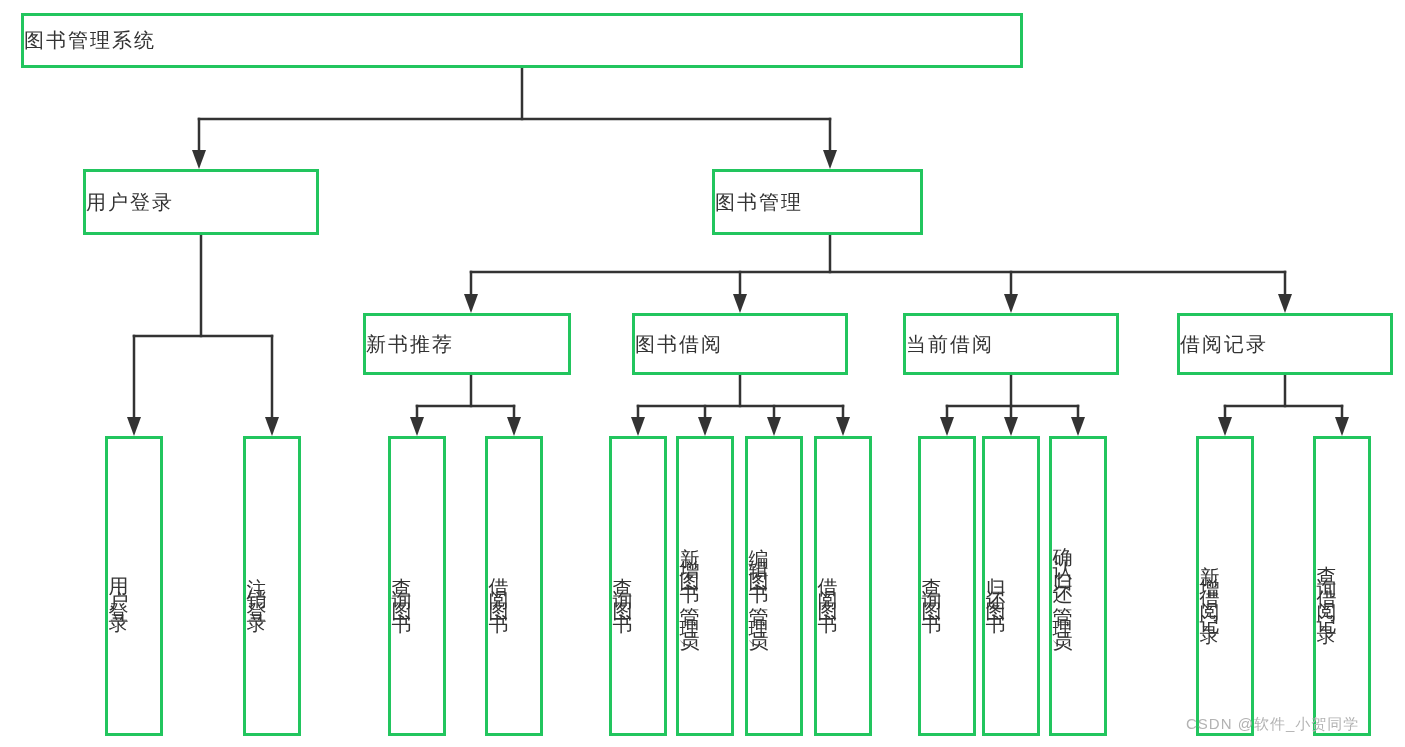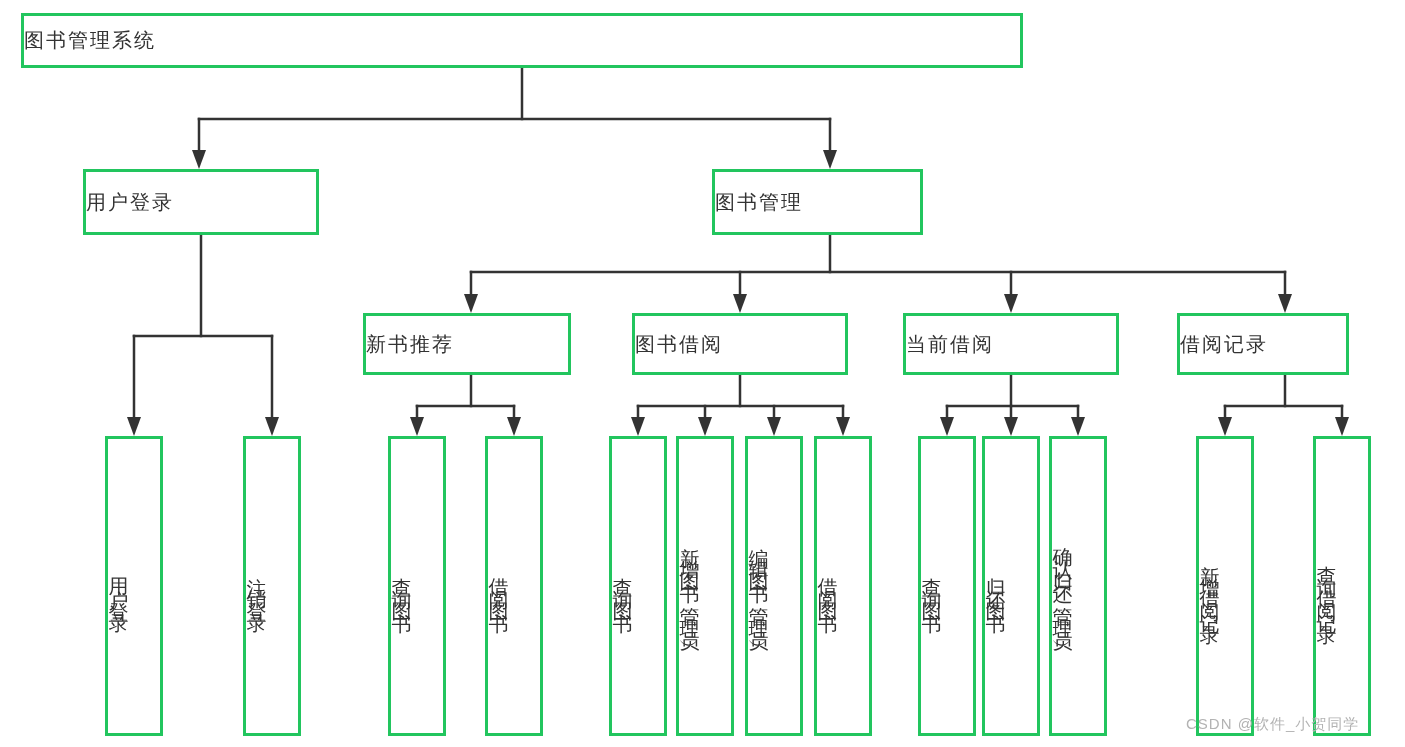--- a/index.html
+++ b/index.html
@@ -131,21 +131,21 @@
 
   <div class="node hnode" style="left:363px;top:313px;width:208px;height:62px;">
     <span class="label">新书推荐</span>
   </div>
   <div class="node hnode" style="left:632px;top:313px;width:216px;height:62px;">
     <span class="label">图书借阅</span>
   </div>
   <div class="node hnode" style="left:903px;top:313px;width:216px;height:62px;">
     <span class="label">当前借阅</span>
   </div>
-  <div class="node hnode" style="left:1177px;top:313px;width:172px;height:62px;">
+  <div class="node hnode" style="left:1177px;top:313px;width:216px;height:62px;">
     <span class="label">借阅记录</span>
   </div>
 
   <div class="node vnode" style="left:105px;top:436px;width:58px;height:300px;">
     <span class="label">用户登录</span>
   </div>
   <div class="node vnode" style="left:243px;top:436px;width:58px;height:300px;">
     <span class="label">注销登录</span>
   </div>
 

